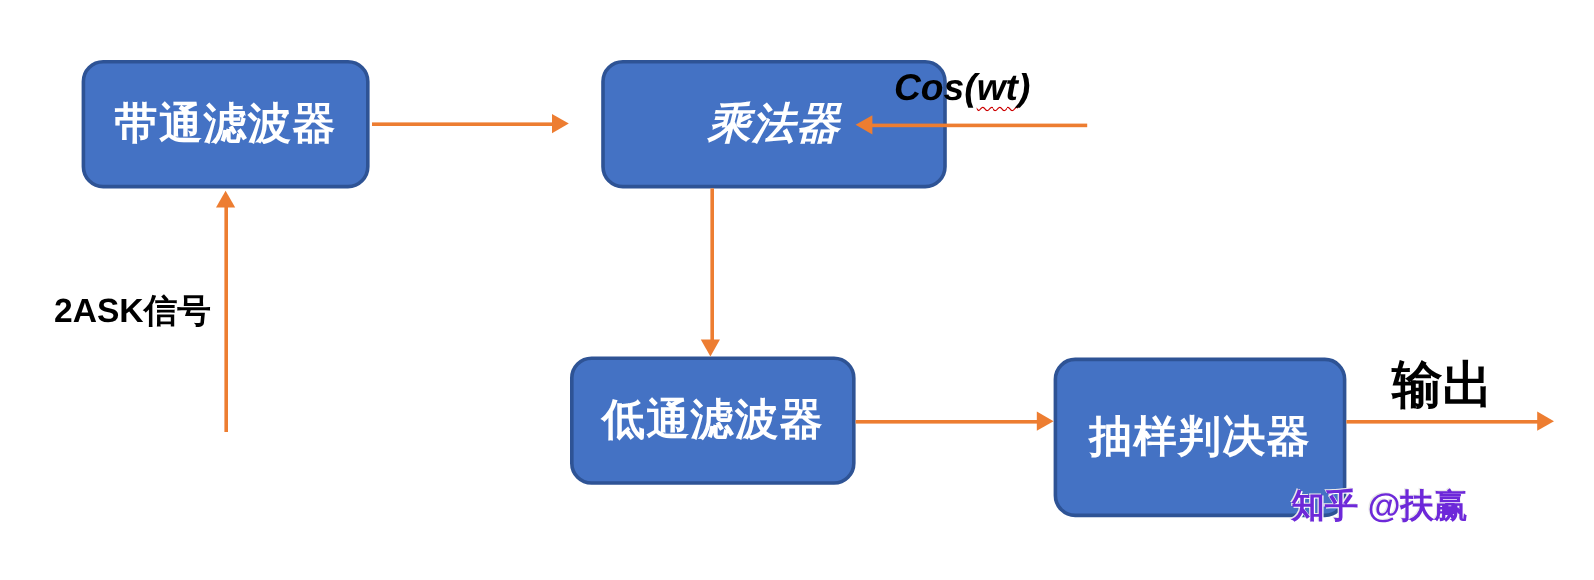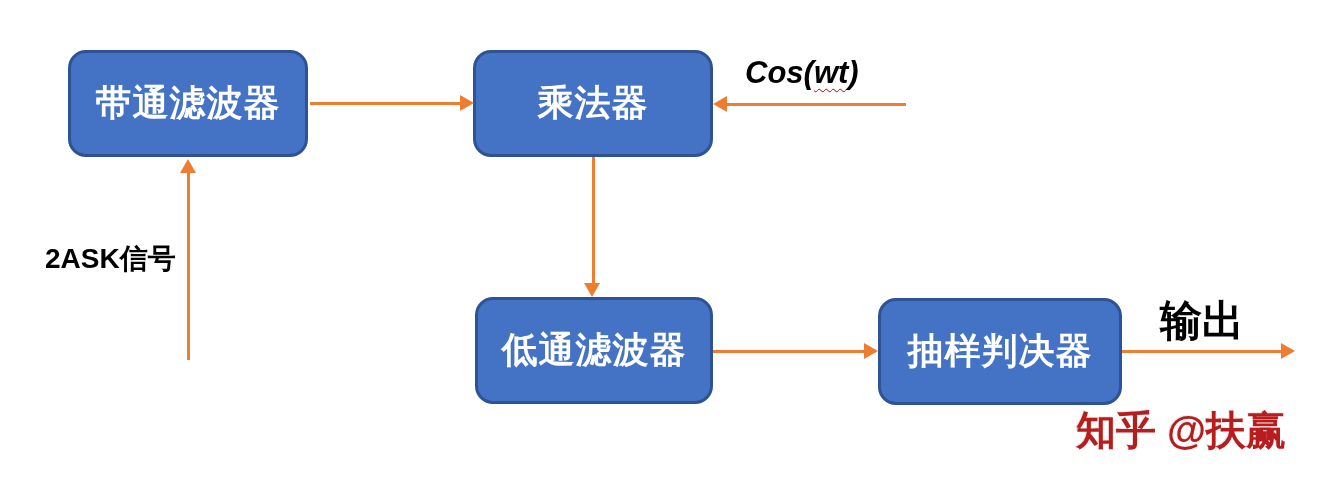--- a/index.html
+++ b/index.html
@@ -45,45 +45,45 @@
   .arrow-line-v { position: absolute; width: 3px; background: #ED7D31; }
   .arrow-head { position: absolute; width: 0; height: 0; }
   .head-right { border-top: 8px solid transparent; border-bottom: 8px solid transparent; border-left: 14px solid #ED7D31; }
   .head-left  { border-top: 8px solid transparent; border-bottom: 8px solid transparent; border-right: 14px solid #ED7D31; }
   .head-down  { border-left: 8px solid transparent; border-right: 8px solid transparent; border-top: 14px solid #ED7D31; }
   .head-up    { border-left: 8px solid transparent; border-right: 8px solid transparent; border-bottom: 14px solid #ED7D31; }
   .watermark {
     position: absolute;
     left: 1076px;
     top: 403px;
-    font-size: 40px;
+    font-size: 28px;
     font-weight: 700;
-    color: #b91c1c;
+    color: #6d28d9;
     text-shadow: 1px 1px 0 #ffffff, -1px -1px 0 #e8e8e8;
     white-space: nowrap;
   }
 </style>
 </head>
 <body>
 
 <div class="canvas">
 
   <div class="node" style="left:68px; top:50px; width:240px; height:107px;">
     <span class="node-label">带通滤波器</span>
   </div>
 
-  <div class="node" style="left:473px; top:50px; width:240px; height:107px;">
+  <div class="node" style="left:501px; top:50px; width:288px; height:107px;font-style:italic;">
     <span class="node-label">乘法器</span>
   </div>
 
   <div class="node" style="left:475px; top:297px; width:238px; height:107px;">
     <span class="node-label">低通滤波器</span>
   </div>
 
-  <div class="node" style="left:878px; top:298px; width:244px; height:107px;">
+  <div class="node" style="left:878px; top:298px; width:244px; height:133px;">
     <span class="node-label">抽样判决器</span>
   </div>
 
   <div>
     <div class="arrow-head head-up" style="left:180px; top:159px;"></div>
     <div class="arrow-line-v" style="left:187px; top:172px; height:188px;"></div>
   </div>
 
   <div>
     <div class="arrow-line-h" style="left:310px; top:102px; width:152px;"></div>

